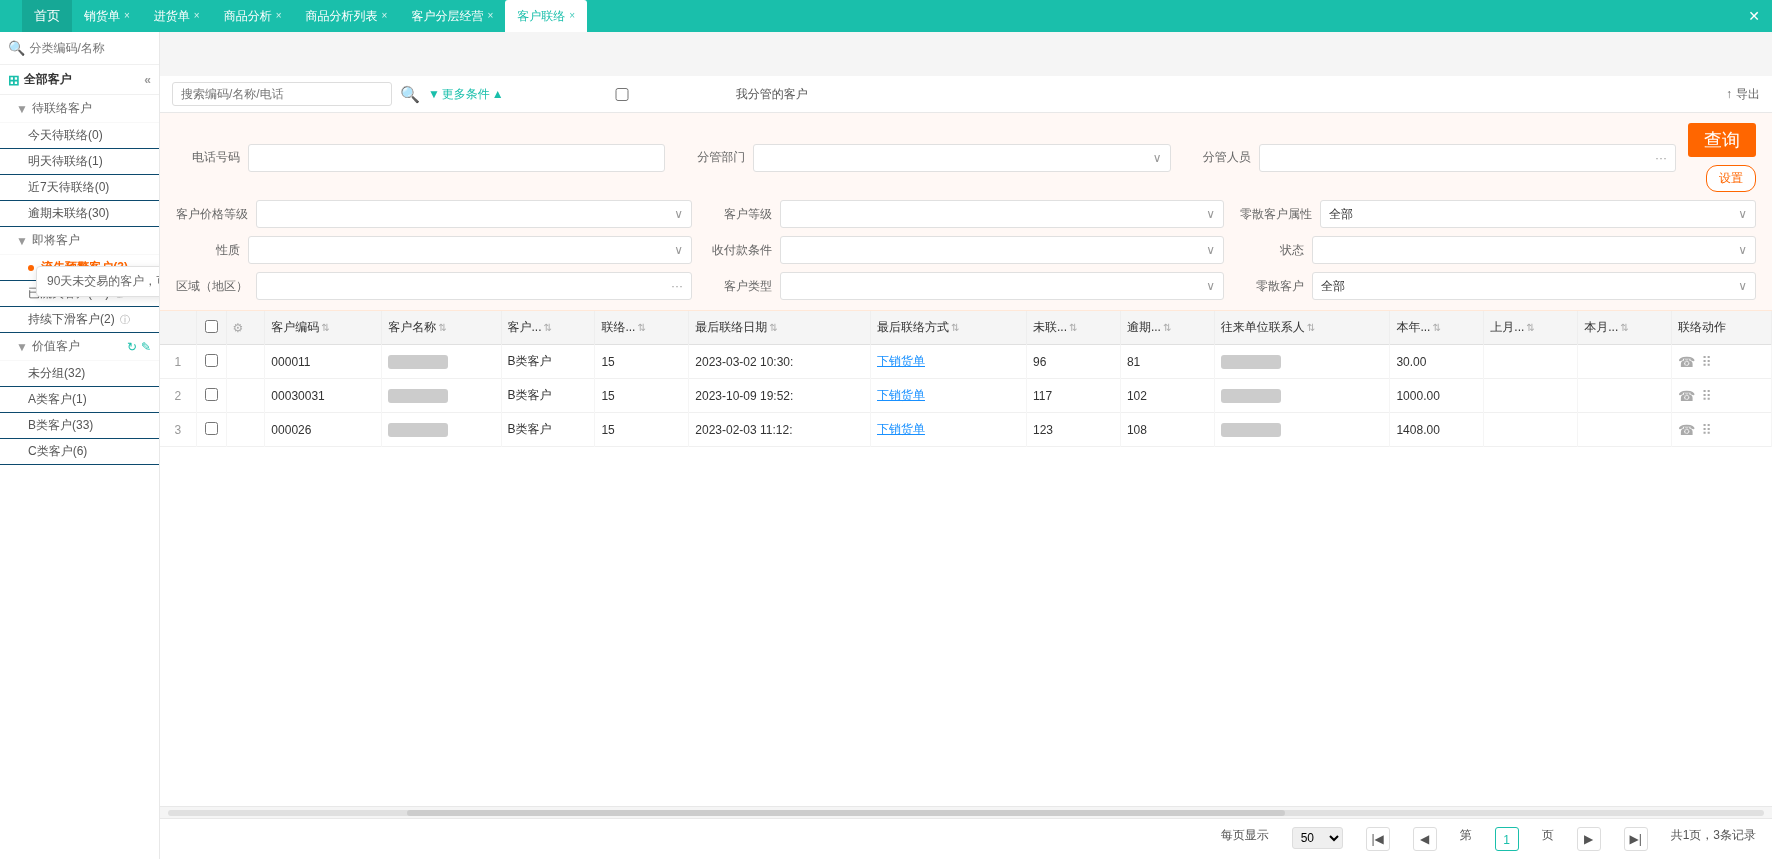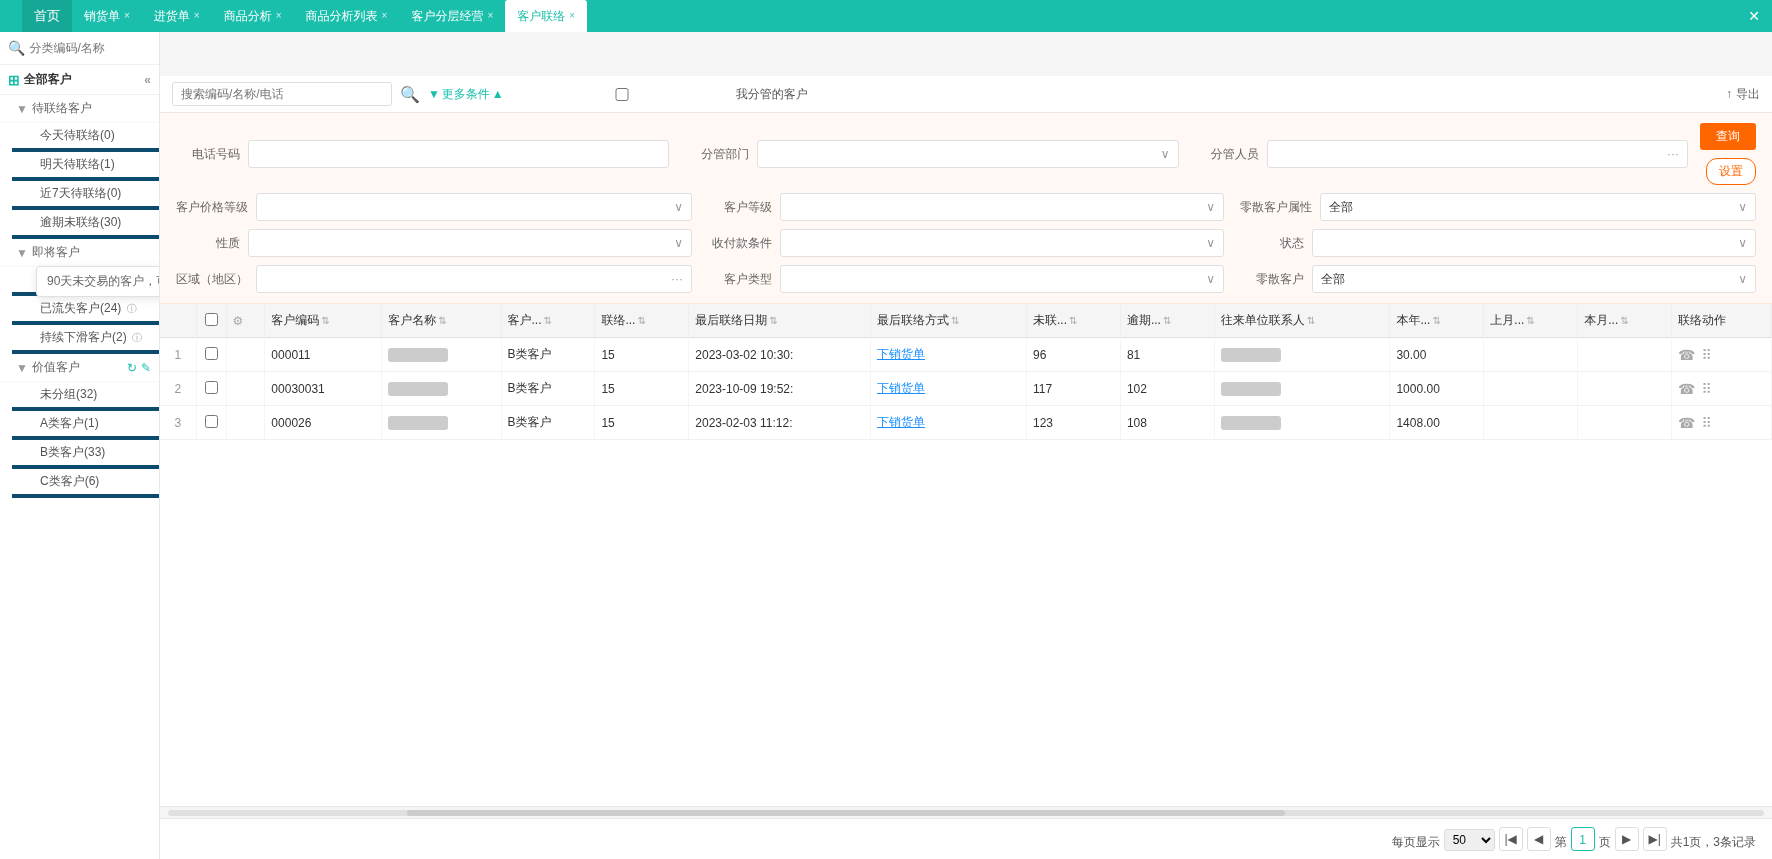--- a/index.html
+++ b/index.html
@@ -109,23 +109,22 @@
       border-bottom: 1px solid #f8f8f8;
     }
     .sidebar-group-header .arrow {
       margin-right: 4px;
       color: #999;
     }
     .sidebar-item {
       padding: 4px 8px 4px 28px;
       color: #555;
       cursor: pointer;
-      border-bottom: 4px solid #0c4a6e;
-      font-size: 12px;
-      margin-left: 12px;
+      border-bottom: 1px solid #0c4a6e;
+      font-size: 12px;
     }
     .sidebar-item.active {
       color: #ff6600;
       font-weight: bold;
     }
     .sidebar-item .dot {
       display: inline-block;
       width: 6px;
       height: 6px;
       background: #ff6600;
@@ -257,21 +256,21 @@
     }
     .filter-select .chevron { color: #999; }
     .filter-spacer { width: 16px; }
     .query-btn {
       background: #ff6600;
       color: #fff;
       border: none;
       border-radius: 3px;
       padding: 5px 16px;
       cursor: pointer;
-      font-size: 12px;
+      font-size: 18px;
       white-space: nowrap;
     }
     .settings-btn {
       background: #fff;
       color: #ff6600;
       border: 1px solid #ff6600;
       border-radius: 11px;
       padding: 4px 12px;
       cursor: pointer;
       font-size: 12px;
@@ -347,25 +346,25 @@
     .action-icon {
       color: #aaa;
       cursor: pointer;
       font-size: 14px;
     }
     .gear-icon { color: #aaa; cursor: pointer; }
 
     
     .pagination-bar {
       display: flex;
-      align-items: flex-end;
+      align-items: flex-start;
       justify-content: flex-end;
       padding: 8px 16px;
       border-top: 1px solid #e8e8e8;
-      gap: 4px;
+      gap: 23px;
       background: #fff;
       font-size: 12px;
       color: #555;
     }
     .pagination-bar select {
       border: 1px solid #ddd;
       border-radius: 3px;
       padding: 2px 4px;
       font-size: 12px;
     }

